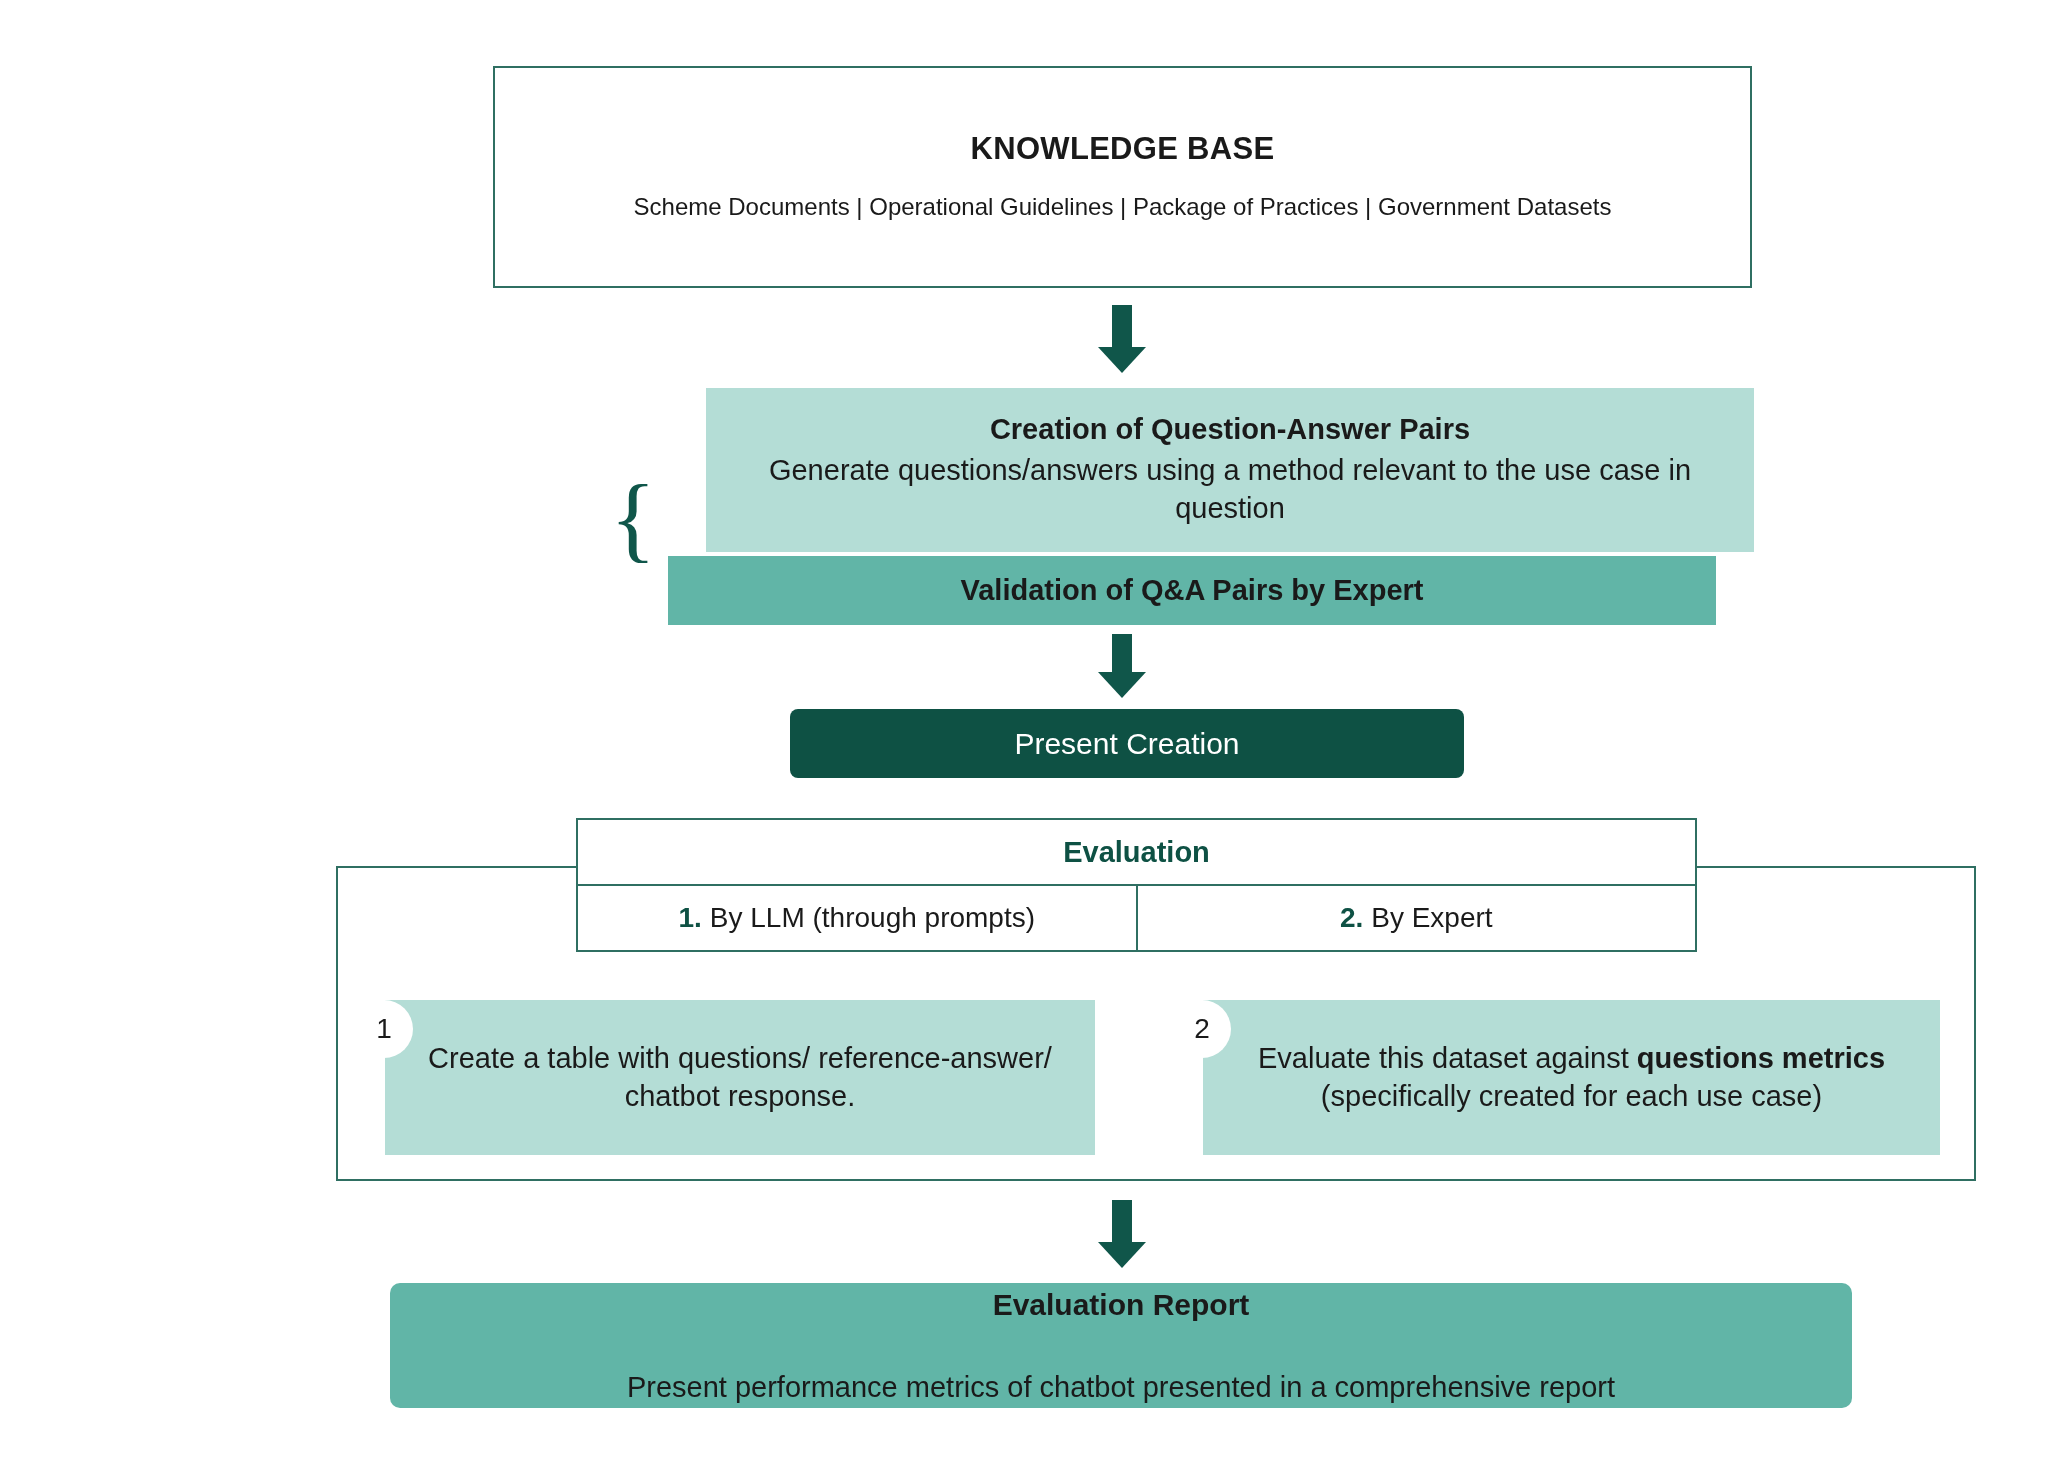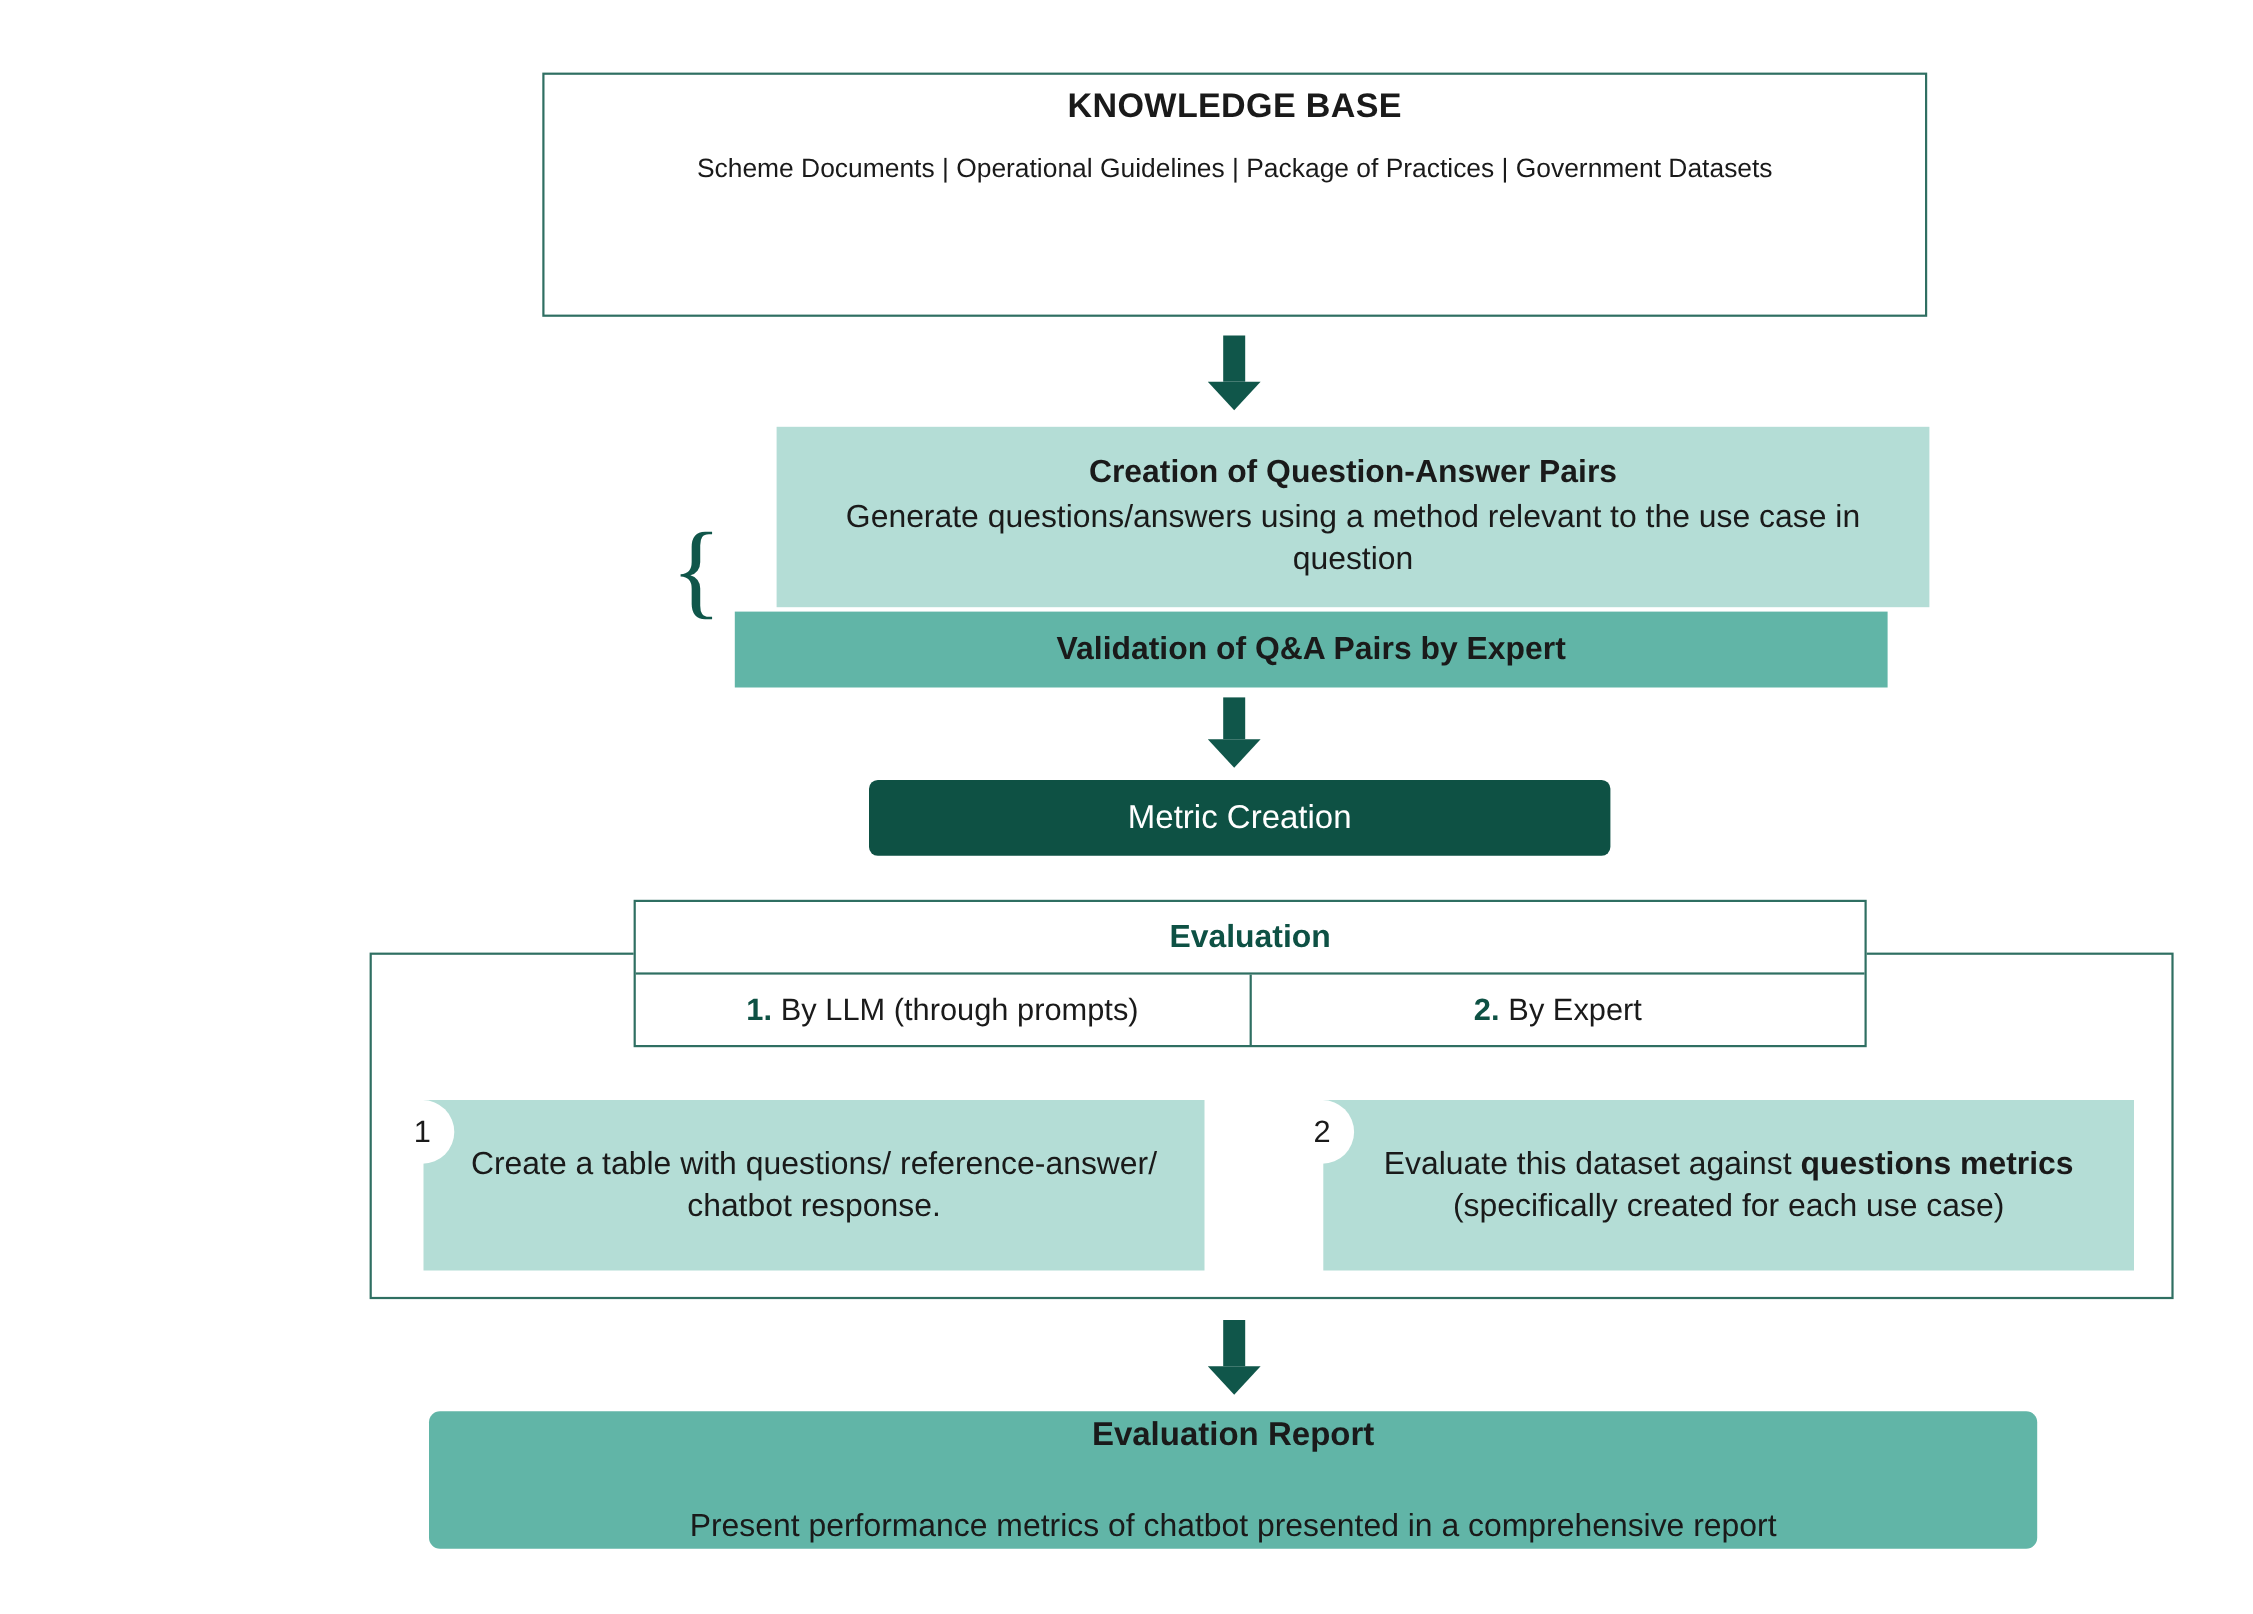--- a/index.html
+++ b/index.html
@@ -26,20 +26,21 @@
     left: 493px;
     top: 66px;
     width: 1259px;
     height: 222px;
     box-sizing: border-box;
     border: 2px solid #2f6f62;
     background: #ffffff;
     display: flex;
     flex-direction: column;
     align-items: center;
+    justify-content: center;
     padding: 10px 24px;
   }
   .kb-title {
     font-size: 31px;
     font-weight: bold;
     letter-spacing: .3px;
     margin-bottom: 24px;
   }
   .kb-sub {
     font-size: 24px;
@@ -295,21 +296,21 @@
   <div class="qa-bottom">
     <div class="qa-bottom-title">Validation of Q&amp;A Pairs by Expert</div>
   </div>
 
   <div class="arrow" style="left:1122px; top:634px;">
     <div class="shaft" style="height:38px;"></div>
     <div class="head" style="top:38px;"></div>
   </div>
 
   <div class="metric-box">
-    <span>Metric Creation</span>
+    <span>Present Creation</span>
   </div>
 
   <div class="eval-outer"></div>
 
   <div class="eval-table">
     <div class="eval-head">
       <span>Evaluation</span>
     </div>
     <div class="eval-cols">
       <div class="eval-col">

